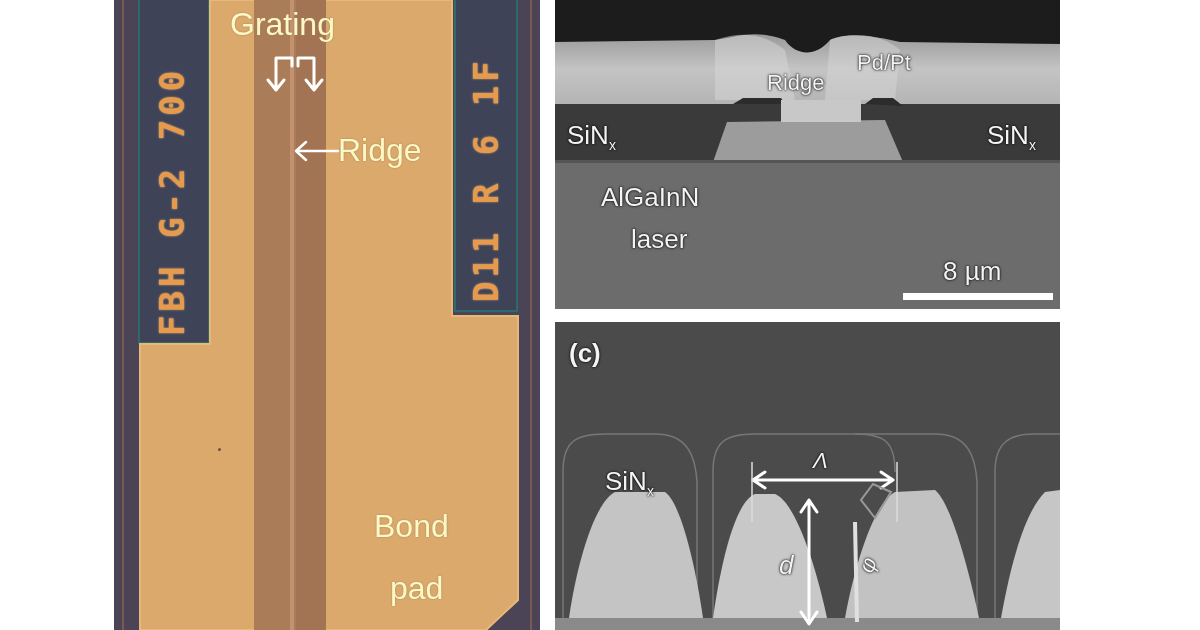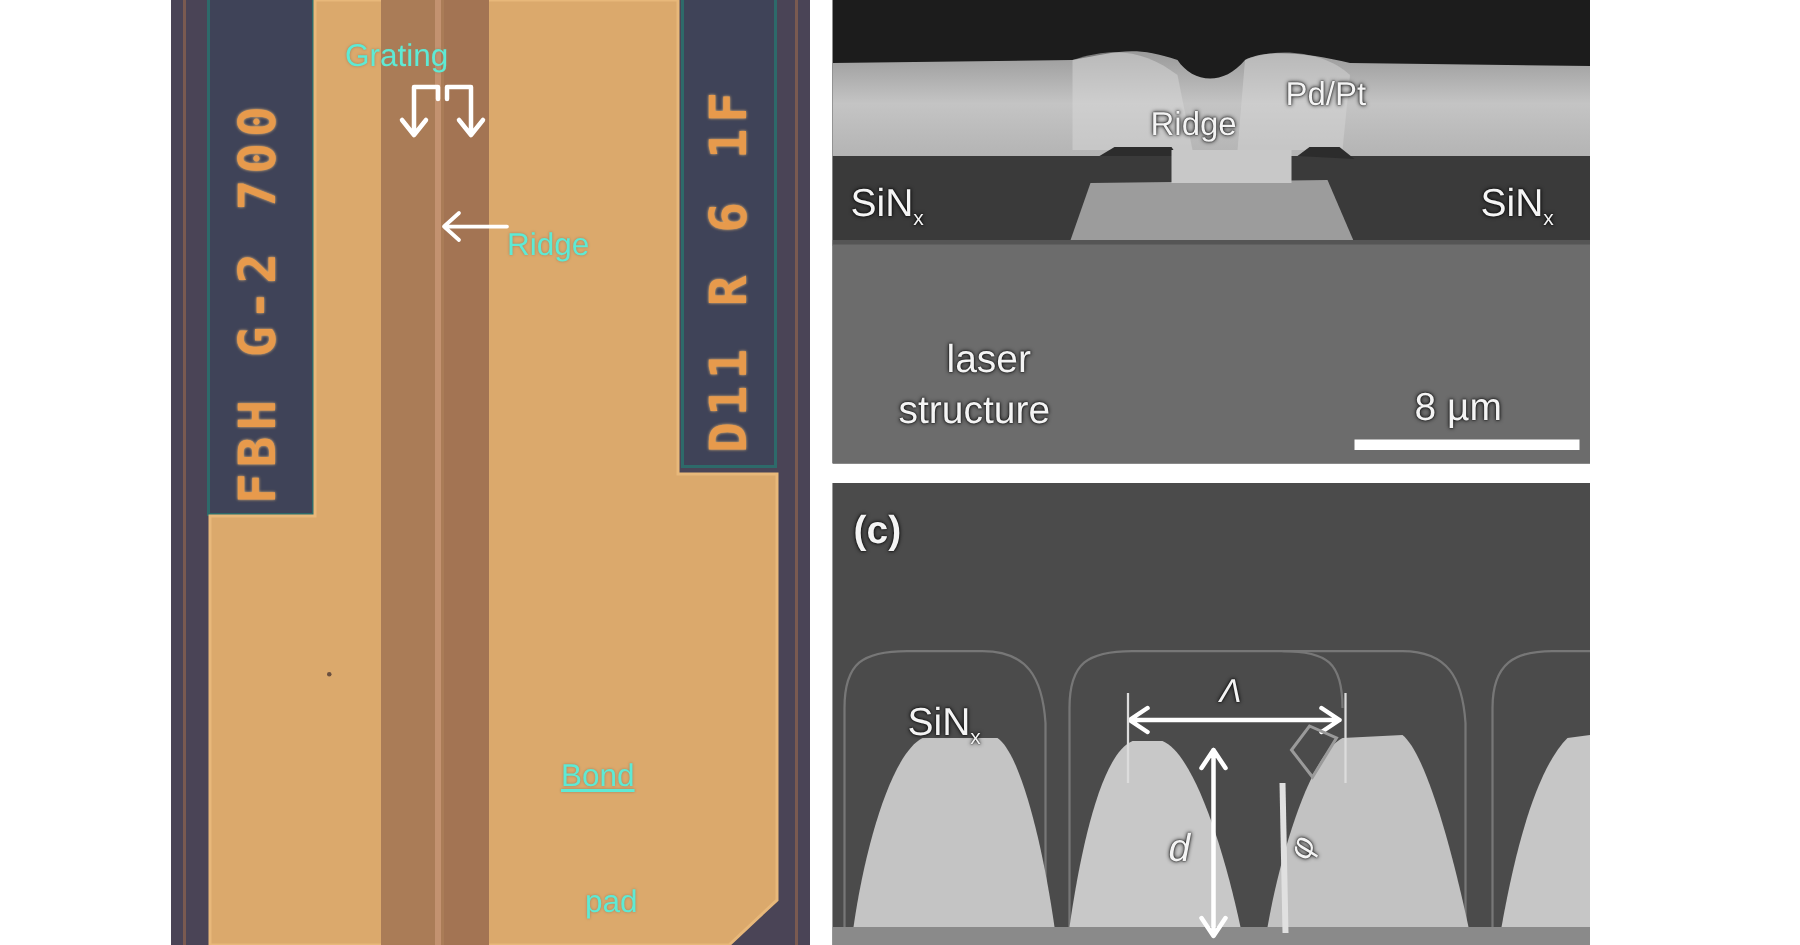--- a/index.html
+++ b/index.html
@@ -7,21 +7,21 @@
          font-family:"Liberation Sans", sans-serif; }
   .abs { position:absolute; }
 
   
   #panel-a { left:114px; top:0; width:426px; height:630px; background:#4a4456; overflow:hidden; }
   #panel-a .border-line { position:absolute; left:8px; top:0; width:2px; height:630px; background:#7a5a50; }
   #panel-a .border-line.r { left:auto; right:8px; }
   .label-strip { background:#3f4358; border:2px solid #2d6a6a; }
   .chip-text { color:#e79a4c; font-family:"DejaVu Sans Mono", monospace; font-size:34px; font-weight:bold;
                letter-spacing:4px; white-space:nowrap; text-shadow:0 0 2px #f6c27a; }
-  .white-label { color:#5eead4; font-size:21px; font-weight:normal; text-shadow:0 0 2px #a08060; white-space:nowrap;margin-top:20px; }
+  .white-label { color:#fef9c3; font-size:32px; font-weight:normal; text-shadow:0 0 2px #a08060; white-space:nowrap; }
 
   
   .sem { position:absolute; overflow:hidden; }
   .sem-label { position:absolute; color:#f4f4f4; font-size:26px; text-shadow:0 0 3px #000, 0 0 1px #000; white-space:nowrap; }
   .sub { font-size:14px; vertical-align:-6px; }
 </style>
 </head>
 <body>
 
 <div id="panel-a" class="abs">
@@ -47,26 +47,26 @@
   <div class="abs" style="left:182px;top:0;width:30px;height:630px;background:#a37453;"></div>
 
   <div class="abs white-label" style="left:116px;top:6px;">Grating</div>
   <svg class="abs" style="left:150px;top:54px;" width="62" height="50">
     <path d="M12,4 L12,34 M4,26 L12,36 L20,26 M12,4 L28,4 L28,12 M34,12 L34,4 L50,4 L50,34 M42,26 L50,36 L58,26" fill="none" stroke="#ffffff" stroke-width="3" stroke-linecap="round" stroke-linejoin="round"></path>
   </svg>
   <svg class="abs" style="left:180px;top:138px;" width="46" height="26">
     <path d="M2,13 L44,13 M12,4 L2,13 L12,22" fill="none" stroke="#ffffff" stroke-width="2.5" stroke-linecap="round" stroke-linejoin="round"></path>
   </svg>
   <div class="abs white-label" style="left:224px;top:132px;">Ridge</div>
-  <div class="abs white-label" style="left:260px;top:486px;text-decoration:underline;">Bond</div>
+  <div class="abs white-label" style="left:260px;top:508px;">Bond</div>
   <div class="abs white-label" style="left:276px;top:570px;">pad</div>
   <div class="abs" style="left:104px;top:448px;width:3px;height:3px;background:#6a5040;border-radius:50%;"></div>
 </div>
 
-<div class="sem" style="left:555px;top:0;width:505px;height:309px;background:#404040;">
+<div class="sem" style="left:555px;top:0;width:505px;height:309px;background:#7f1d1d;">
   <svg class="abs" style="left:0;top:0;" width="505" height="309">
     <defs>
       <linearGradient id="metalGrad" x1="0" y1="0" x2="0" y2="1">
         <stop offset="0" stop-color="#9a9a9a"></stop>
         <stop offset="0.5" stop-color="#c4c4c4"></stop>
         <stop offset="1" stop-color="#b4b4b4"></stop>
       </linearGradient>
     </defs>
     <rect x="0" y="0" width="505" height="309" fill="#1c1c1c"></rect>
 
@@ -83,22 +83,22 @@
 
     <rect x="0" y="162" width="505" height="147" fill="#6c6c6c"></rect>
     <rect x="0" y="160" width="505" height="3" fill="#555"></rect>
 
     <rect x="348" y="293" width="150" height="7" fill="#ffffff"></rect>
   </svg>
   <div class="sem-label" style="left:302px;top:50px;font-size:22px;">Pd/Pt</div>
   <div class="sem-label" style="left:212px;top:70px;font-size:22px;">Ridge</div>
   <div class="sem-label" style="left:12px;top:120px;"><span>SiN</span><span class="sub">x</span></div>
   <div class="sem-label" style="left:432px;top:120px;"><span>SiN</span><span class="sub">x</span></div>
+  <div class="sem-label" style="left:46px;top:182px;">AlGaInN</div>
   <div class="sem-label" style="left:76px;top:224px;">laser</div>
-  <div class="sem-label" style="left:44px;top:258px;">structure</div>
   <div class="sem-label" style="left:388px;top:256px;">8 µm</div>
 </div>
 
 <div class="sem" style="left:555px;top:322px;width:505px;height:308px;background:#4a4a4a;">
   <svg class="abs" style="left:0;top:0;" width="505" height="308">
     <rect x="0" y="0" width="505" height="308" fill="#4b4b4b"></rect>
 
     <path d="M8,300 L8,150 C8,120 20,112 50,112 L100,112 C130,112 140,130 142,160 L142,300" fill="none" stroke="#777" stroke-width="1.5"></path>
     <path d="M158,300 L158,150 C158,120 170,112 200,112 L300,112 C330,112 340,120 340,150" fill="none" stroke="#777" stroke-width="1.5"></path>
     <path d="M300,112 L380,112 C410,112 420,130 422,160 L422,300" fill="none" stroke="#777" stroke-width="1.5"></path>

